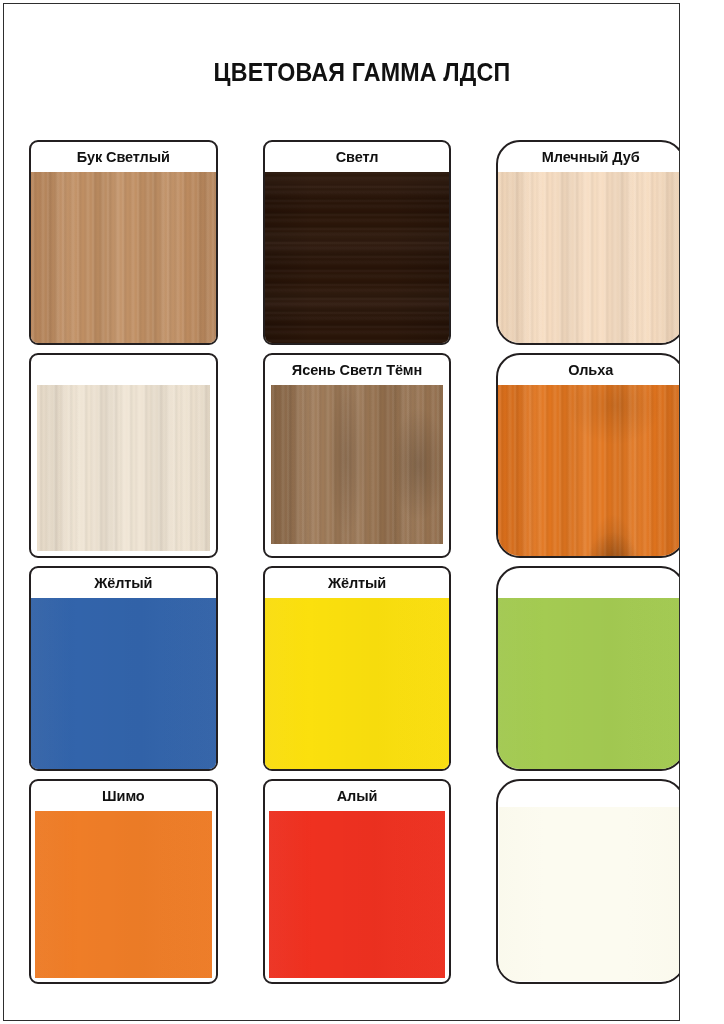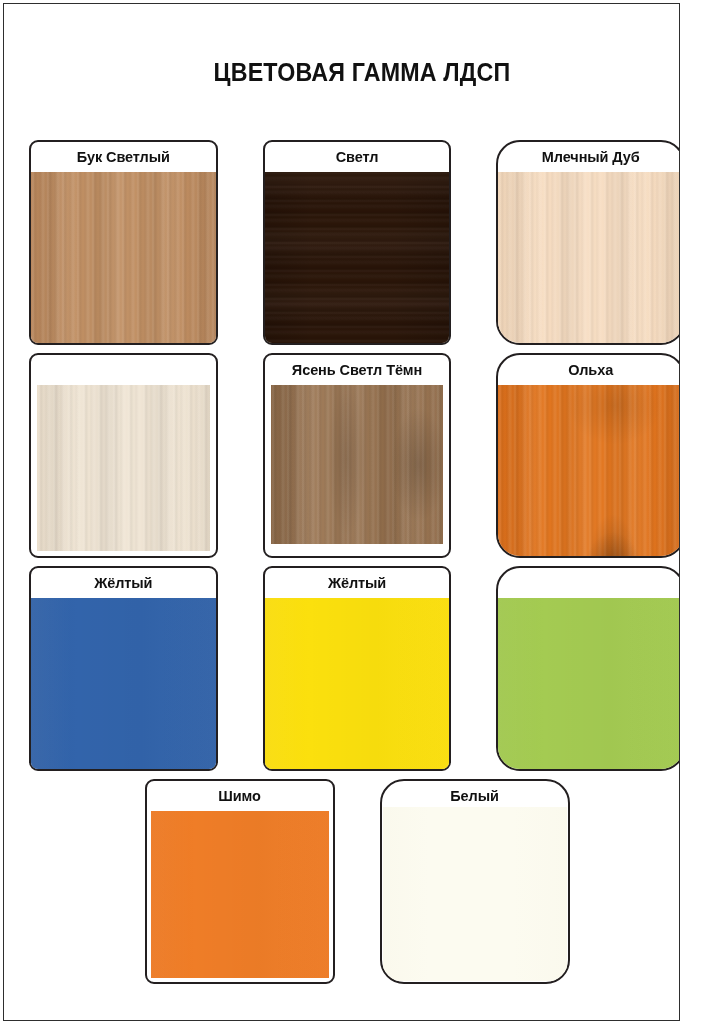--- a/index.html
+++ b/index.html
@@ -228,19 +228,22 @@
         <div class="swatch sheen flush-sides flush-bottom" style="background-color: rgb(164, 203, 82); background-image: linear-gradient(90deg, rgba(151, 192, 66, 0.333) 0%, rgba(164, 203, 82, 0) 25%, rgba(164, 203, 82, 0) 70%, rgba(151, 192, 66, 0.267) 100%);"></div>
       </div>
     </div>
 
     <div class="row">
       <div class="card">
         <div class="card-label">Шимо</div>
         <div class="swatch sheen" style="background-color: rgb(239, 125, 39); background-image: linear-gradient(90deg, rgba(230, 111, 24, 0.333) 0%, rgba(239, 125, 39, 0) 25%, rgba(239, 125, 39, 0) 70%, rgba(230, 111, 24, 0.267) 100%);"></div>
       </div>
       <div class="card">
-        <div class="card-label">Белый</div>
+        <div class="card-label">Алый</div>
+        <div class="swatch sheen" style="background-color: rgb(239, 49, 32); background-image: linear-gradient(90deg, rgba(228, 36, 20, 0.333) 0%, rgba(239, 49, 32, 0) 25%, rgba(239, 49, 32, 0) 70%, rgba(228, 36, 20, 0.267) 100%);"></div>
+      </div>
+      <div class="card">
         <div class="swatch full-card" style="background-color: rgb(252, 251, 240); background-image: linear-gradient(90deg, rgba(247, 245, 230, 0.333) 0%, rgba(252, 251, 240, 0) 25%, rgba(252, 251, 240, 0) 70%, rgba(247, 245, 230, 0.267) 100%);"></div>
       </div>
     </div>
 
   </div>
 </div>
 
 </body></html>

